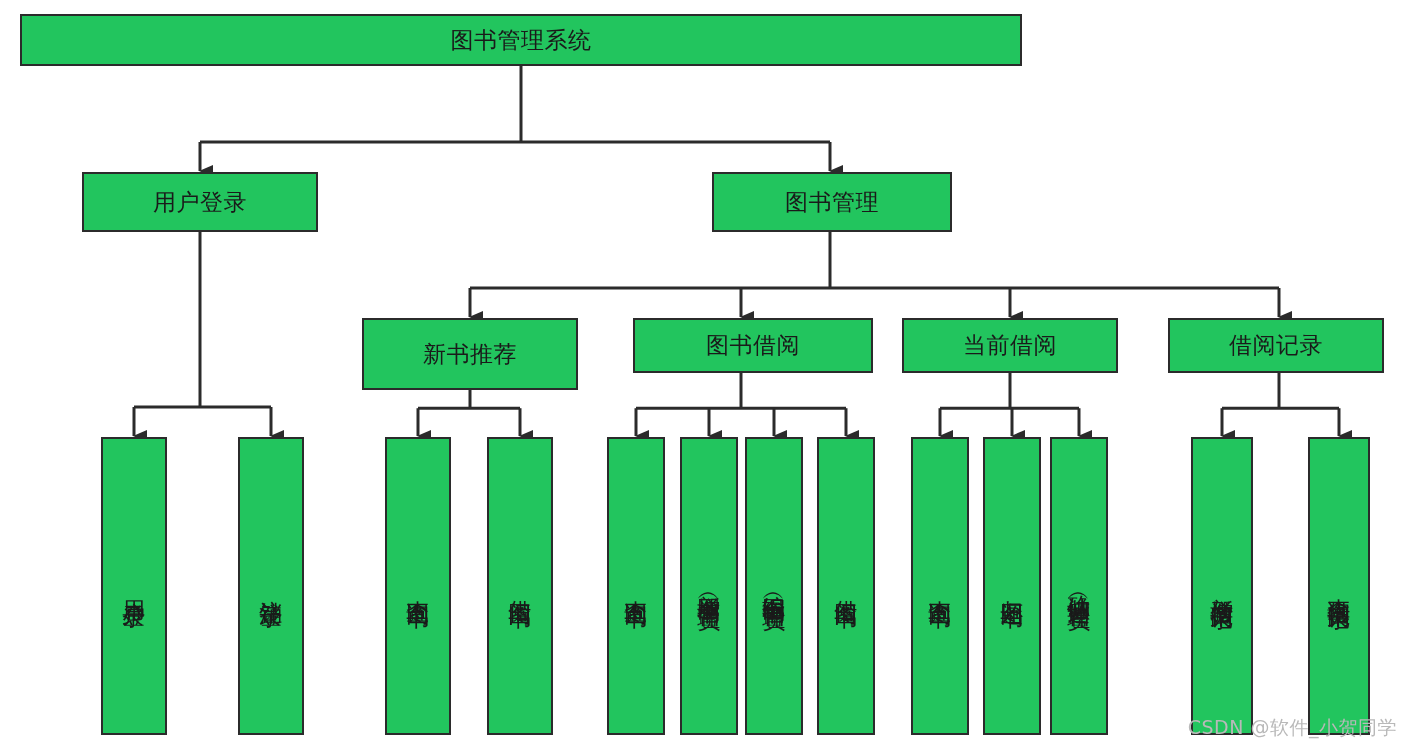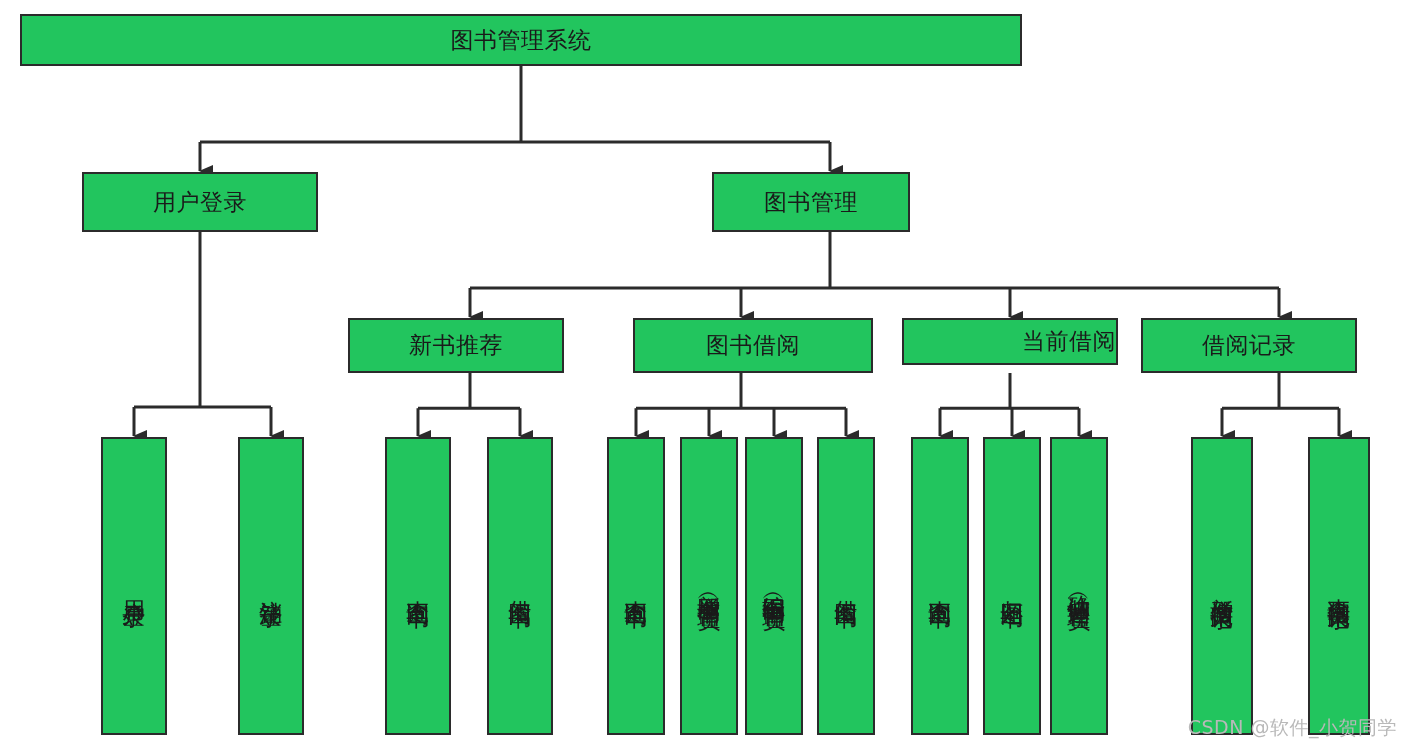--- a/index.html
+++ b/index.html
@@ -114,33 +114,33 @@
       </g>
   </svg>
 
   <div id="node-layer">
       <div class="node horiz" style="left: 20px; top: 14px; width: 1002px; height: 52px;">
         <span class="label">图书管理系统</span>
       </div>
       <div class="node horiz" style="left: 82px; top: 172px; width: 236px; height: 60px;">
         <span class="label">用户登录</span>
       </div>
-      <div class="node horiz" style="left: 712px; top: 172px; width: 198px; height: 60px;">
+      <div class="node horiz" style="left: 712px; top: 172px; width: 240px; height: 60px;">
         <span class="label">图书管理</span>
       </div>
-      <div class="node horiz" style="left: 348px; top: 318px; width: 216px; height: 55px;">
+      <div class="node horiz" style="left: 362px; top: 318px; width: 216px; height: 72px;">
         <span class="label">新书推荐</span>
       </div>
       <div class="node horiz" style="left: 633px; top: 318px; width: 240px; height: 55px;">
         <span class="label">图书借阅</span>
       </div>
-      <div class="node horiz" style="left: 902px; top: 318px; width: 216px; height: 47px; justify-content: flex-end;">
+      <div class="node horiz" style="left: 902px; top: 318px; width: 216px; height: 55px;">
         <span class="label">当前借阅</span>
       </div>
-      <div class="node horiz" style="left: 1141px; top: 318px; width: 216px; height: 55px;">
+      <div class="node horiz" style="left: 1168px; top: 318px; width: 216px; height: 55px;">
         <span class="label">借阅记录</span>
       </div>
       <div class="node vert" style="left: 101px; top: 437px; width: 66px; height: 298px;">
         <span class="label">用户登录</span>
       </div>
       <div class="node vert" style="left: 238px; top: 437px; width: 66px; height: 298px;">
         <span class="label">注销登录</span>
       </div>
       <div class="node vert" style="left: 385px; top: 437px; width: 66px; height: 298px;">
         <span class="label">查询图书</span>

